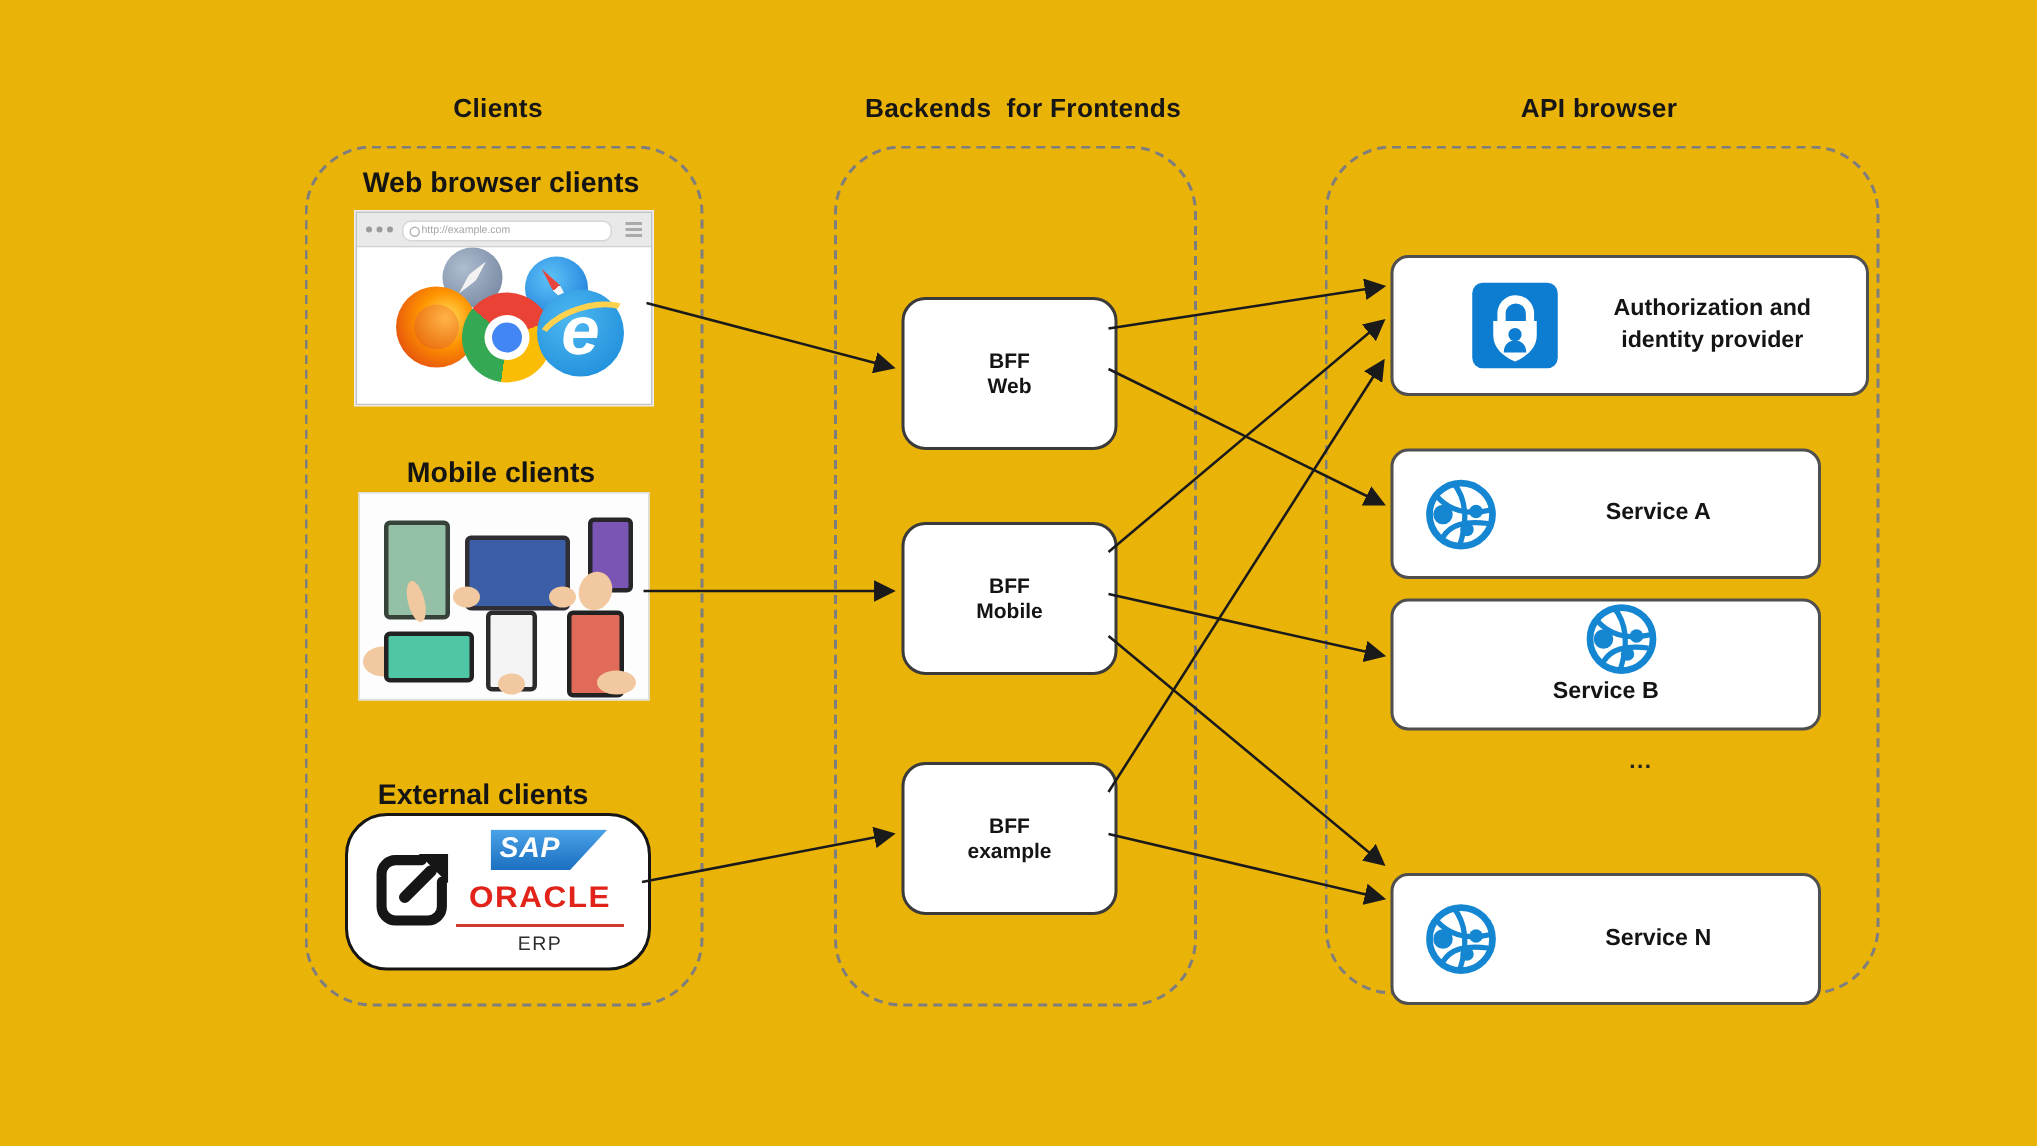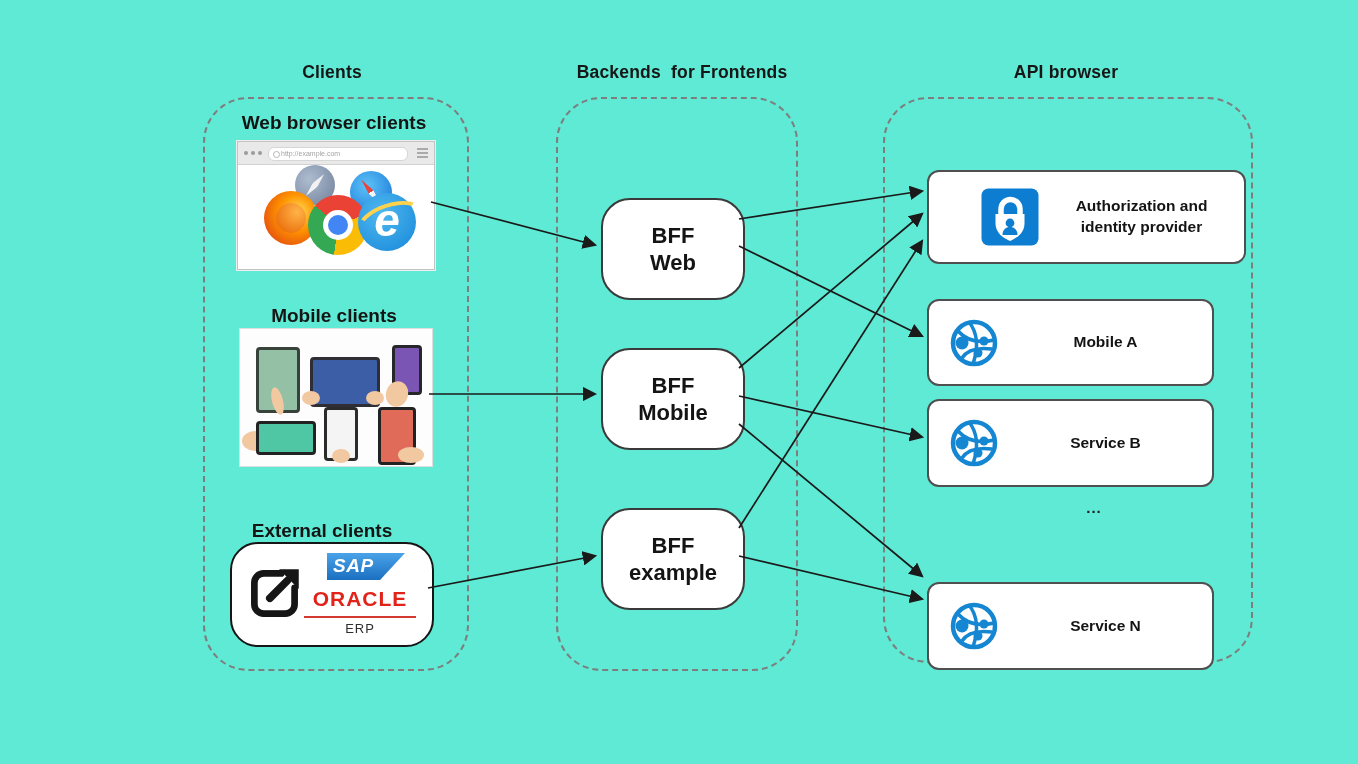--- a/index.html
+++ b/index.html
@@ -1,16 +1,16 @@
 <!DOCTYPE html>
 <html><head>
 <meta charset="utf-8">
 <style>
   html,body{margin:0;padding:0;background:#fff;}
-  #canvas{position:relative;width:1358px;height:764px;background:#5eead4;overflow:hidden;
+  #canvas{position:relative;width:1358px;height:764px;background:#eab308;overflow:hidden;
           font-family:"Liberation Sans", sans-serif;color:#1a1a1a;}
 
   
   .col-header{position:absolute;transform:translateX(-50%);font-size:17.5px;font-weight:bold;
               color:#161616;white-space:pre;letter-spacing:.2px;}
 
   
   .dashed-container{position:absolute;border:2px dashed #7e7e7e;border-radius:45px;background:transparent;}
 
   .group-label{position:absolute;transform:translateX(-50%);font-size:19px;font-weight:bold;color:#141414;white-space:nowrap;}
@@ -61,22 +61,22 @@
             clip-path:polygon(0 0,100% 0,68% 100%,0 100%);color:#fff;font-weight:bold;font-style:italic;
             font-size:19px;line-height:26px;padding-left:6px;letter-spacing:.5px;}
   .oracle-logo{position:absolute;left:66px;top:43px;width:124px;text-align:center;color:#e2231a;
                font-weight:bold;font-size:21px;letter-spacing:1px;transform:scaleY(.95);}
   .oracle-underline{position:absolute;left:72px;top:72px;width:112px;height:2px;background:#d23a30;}
   .erp-label{position:absolute;left:66px;top:77px;width:124px;text-align:center;font-size:13px;color:#2e2e2e;
              letter-spacing:1px;font-stretch:condensed;}
 
   
   .bff-box{position:absolute;left:43px;width:140px;height:98px;background:#fff;border:2px solid #3a3a3a;
-           border-radius:29px;display:flex;flex-direction:column;align-items:center;justify-content:center;
-           font-size:22px;font-weight:bold;color:#141414;line-height:1.25;}
+           border-radius:16px;display:flex;flex-direction:column;align-items:center;justify-content:center;
+           font-size:14px;font-weight:bold;color:#141414;line-height:1.25;}
 
   
   .api-box{position:absolute;left:42px;width:283px;background:#fff;border:2px solid #4f4f4f;border-radius:12px;
            display:flex;align-items:center;}
   .api-icon{margin-left:20px;flex:0 0 auto;display:block;}
   .api-label{flex:1 1 auto;text-align:center;font-size:15.5px;font-weight:bold;color:#141414;line-height:1.35;}
   .api-label.auth{padding:0 28px;}
   .ellipsis{position:absolute;transform:translateX(-50%);font-size:15px;font-weight:bold;letter-spacing:1px;color:#222;}
 
   
@@ -183,24 +183,24 @@
     <div class="api-box" style="top:200px;height:83px;">
       <svg class="api-icon" width="50" height="50" viewBox="0 0 50 50">
         <circle cx="25" cy="25" r="21" fill="none" stroke="#1586d1" stroke-width="4.5"></circle>
         <path d="M9 13 C 17 22 28 26 45 22" fill="none" stroke="#1586d1" stroke-width="3.5"></path>
         <path d="M13 40 C 18 32 27 29 43 31" fill="none" stroke="#1586d1" stroke-width="3.5"></path>
         <path d="M20 4 C 28 14 30 28 24 46" fill="none" stroke="#1586d1" stroke-width="3.5"></path>
         <circle cx="13" cy="25" r="6.5" fill="#1586d1"></circle>
           <circle cx="35" cy="23" r="4.5" fill="#1586d1"></circle>
           <circle cx="29" cy="35" r="4.5" fill="#1586d1"></circle>
       </svg>
-      <div class="api-label">Mobile A</div>
-    </div>
-
-    <div class="api-box" style="top:300px;height:84px;">
+      <div class="api-label">Service A</div>
+    </div>
+
+    <div class="api-box" style="top:300px;height:84px;flex-direction:column;">
       <svg class="api-icon" width="50" height="50" viewBox="0 0 50 50">
         <circle cx="25" cy="25" r="21" fill="none" stroke="#1586d1" stroke-width="4.5"></circle>
         <path d="M9 13 C 17 22 28 26 45 22" fill="none" stroke="#1586d1" stroke-width="3.5"></path>
         <path d="M13 40 C 18 32 27 29 43 31" fill="none" stroke="#1586d1" stroke-width="3.5"></path>
         <path d="M20 4 C 28 14 30 28 24 46" fill="none" stroke="#1586d1" stroke-width="3.5"></path>
         <circle cx="13" cy="25" r="6.5" fill="#1586d1"></circle>
           <circle cx="35" cy="23" r="4.5" fill="#1586d1"></circle>
           <circle cx="29" cy="35" r="4.5" fill="#1586d1"></circle>
       </svg>
       <div class="api-label">Service B</div>

